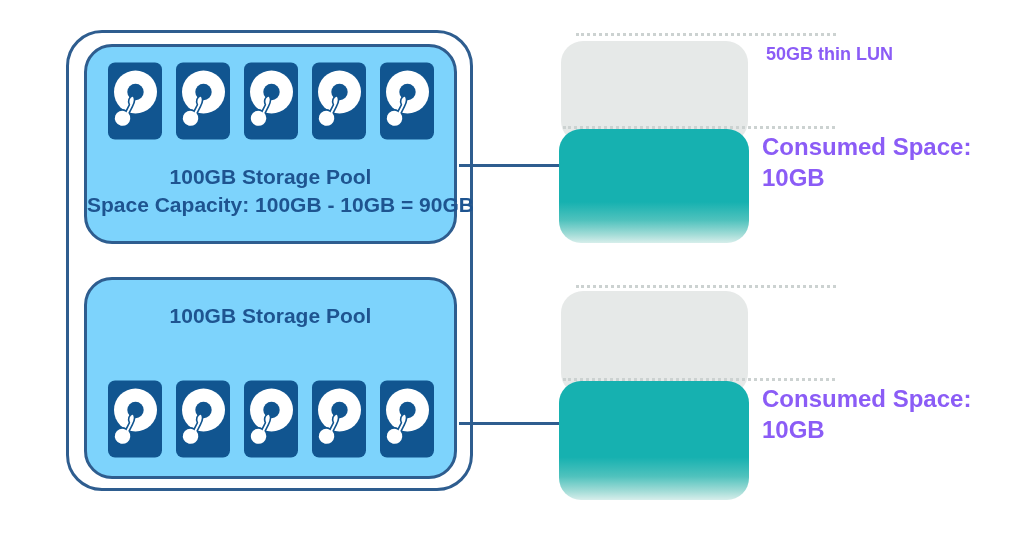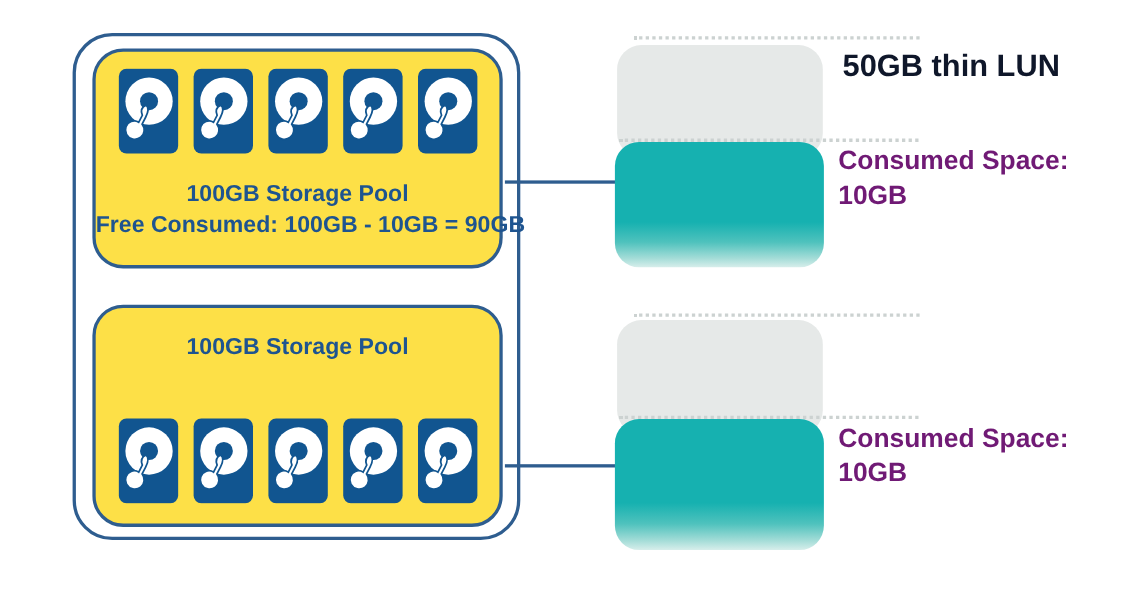--- a/index.html
+++ b/index.html
@@ -7,21 +7,21 @@
     position:relative;width:1024px;height:536px;background:#ffffff;overflow:hidden;
     font-family:"Liberation Sans", sans-serif;
   }
   
   .outer{
     position:absolute;left:66px;top:30px;width:407px;height:461px;
     border:3px solid #2e5d8f;border-radius:36px;box-sizing:border-box;background:#ffffff;
   }
   .pool{
     position:absolute;left:15px;width:373px;
-    border:3px solid #2e5d8f;border-radius:28px;box-sizing:border-box;background:#fde047;
+    border:3px solid #2e5d8f;border-radius:28px;box-sizing:border-box;background:#7dd3fc;
   }
   .pool1{top:11px;height:200px;}
   .pool2{top:244px;height:202px;}
   .disks{
     position:absolute;left:50%;transform:translateX(-50%);
     display:flex;gap:13px;
   }
   .pool1 .disks{top:15px;}
   .pool2 .disks{top:100px;}
   .disk{width:55px;height:78px;display:block;}
@@ -51,26 +51,26 @@
   .teal1{left:559px;top:129px;height:114px;}
   .teal2{left:559px;top:381px;height:119px;}
   .dash{
     position:absolute;height:0;border-top:3px dotted #ccd2d1;z-index:5;
   }
   .dash.a1{left:576px;top:33px;width:260px;}
   .dash.a2{left:563px;top:126px;width:272px;}
   .dash.b1{left:576px;top:285px;width:260px;}
   .dash.b2{left:563px;top:378px;width:272px;}
   .lun-label{
-    position:absolute;color:#0f172a;font-weight:700;font-size:28px;white-space:nowrap;
+    position:absolute;color:#8b5cf6;font-weight:700;font-size:18px;white-space:nowrap;
   }
   .label1{left:766px;top:44px;}
   .label2{left:770px;top:294px;}
   .consumed{
-    position:absolute;color:#701a75;font-weight:700;font-size:24px;line-height:31px;white-space:nowrap;
+    position:absolute;color:#8b5cf6;font-weight:700;font-size:24px;line-height:31px;white-space:nowrap;
   }
   .consumed1{left:762px;top:131px;}
   .consumed2{left:762px;top:383px;}
 </style>
 </head>
 <body>
 
 <div class="canvas">
 
   <div class="outer">
@@ -147,21 +147,21 @@
              C 24.6 54.4, 24.1 59.9, 20.4 62.8
              C 16.1 66.1, 9.9 64.7, 7.5 60.1
              C 5.2 55.6, 7.2 50.3, 11.7 48.5
              C 14.1 47.5, 16.6 47.8, 18.6 49.2
              L 21.9 42.8
              C 20.3 38.9, 21.4 35.4, 25.2 33.6 Z" fill="#ffffff" stroke="#115590" stroke-width="1.6"></path>
   </svg>
 </div>
       <div class="pool-text">
         <div>100GB Storage Pool</div>
-        <div>Free Consumed: 100GB - 10GB = 90GB</div>
+        <div>Space Capacity: 100GB - 10GB = 90GB</div>
       </div>
     </div>
 
     <div class="pool pool2">
       <div class="pool-text">
         <div>100GB Storage Pool</div>
       </div>
       <div class="disks">
   <svg class="disk" viewBox="0 0 55 78" aria-hidden="true">
     <rect x="0.5" y="0.5" width="54" height="77" rx="7" fill="#115590"></rect>

